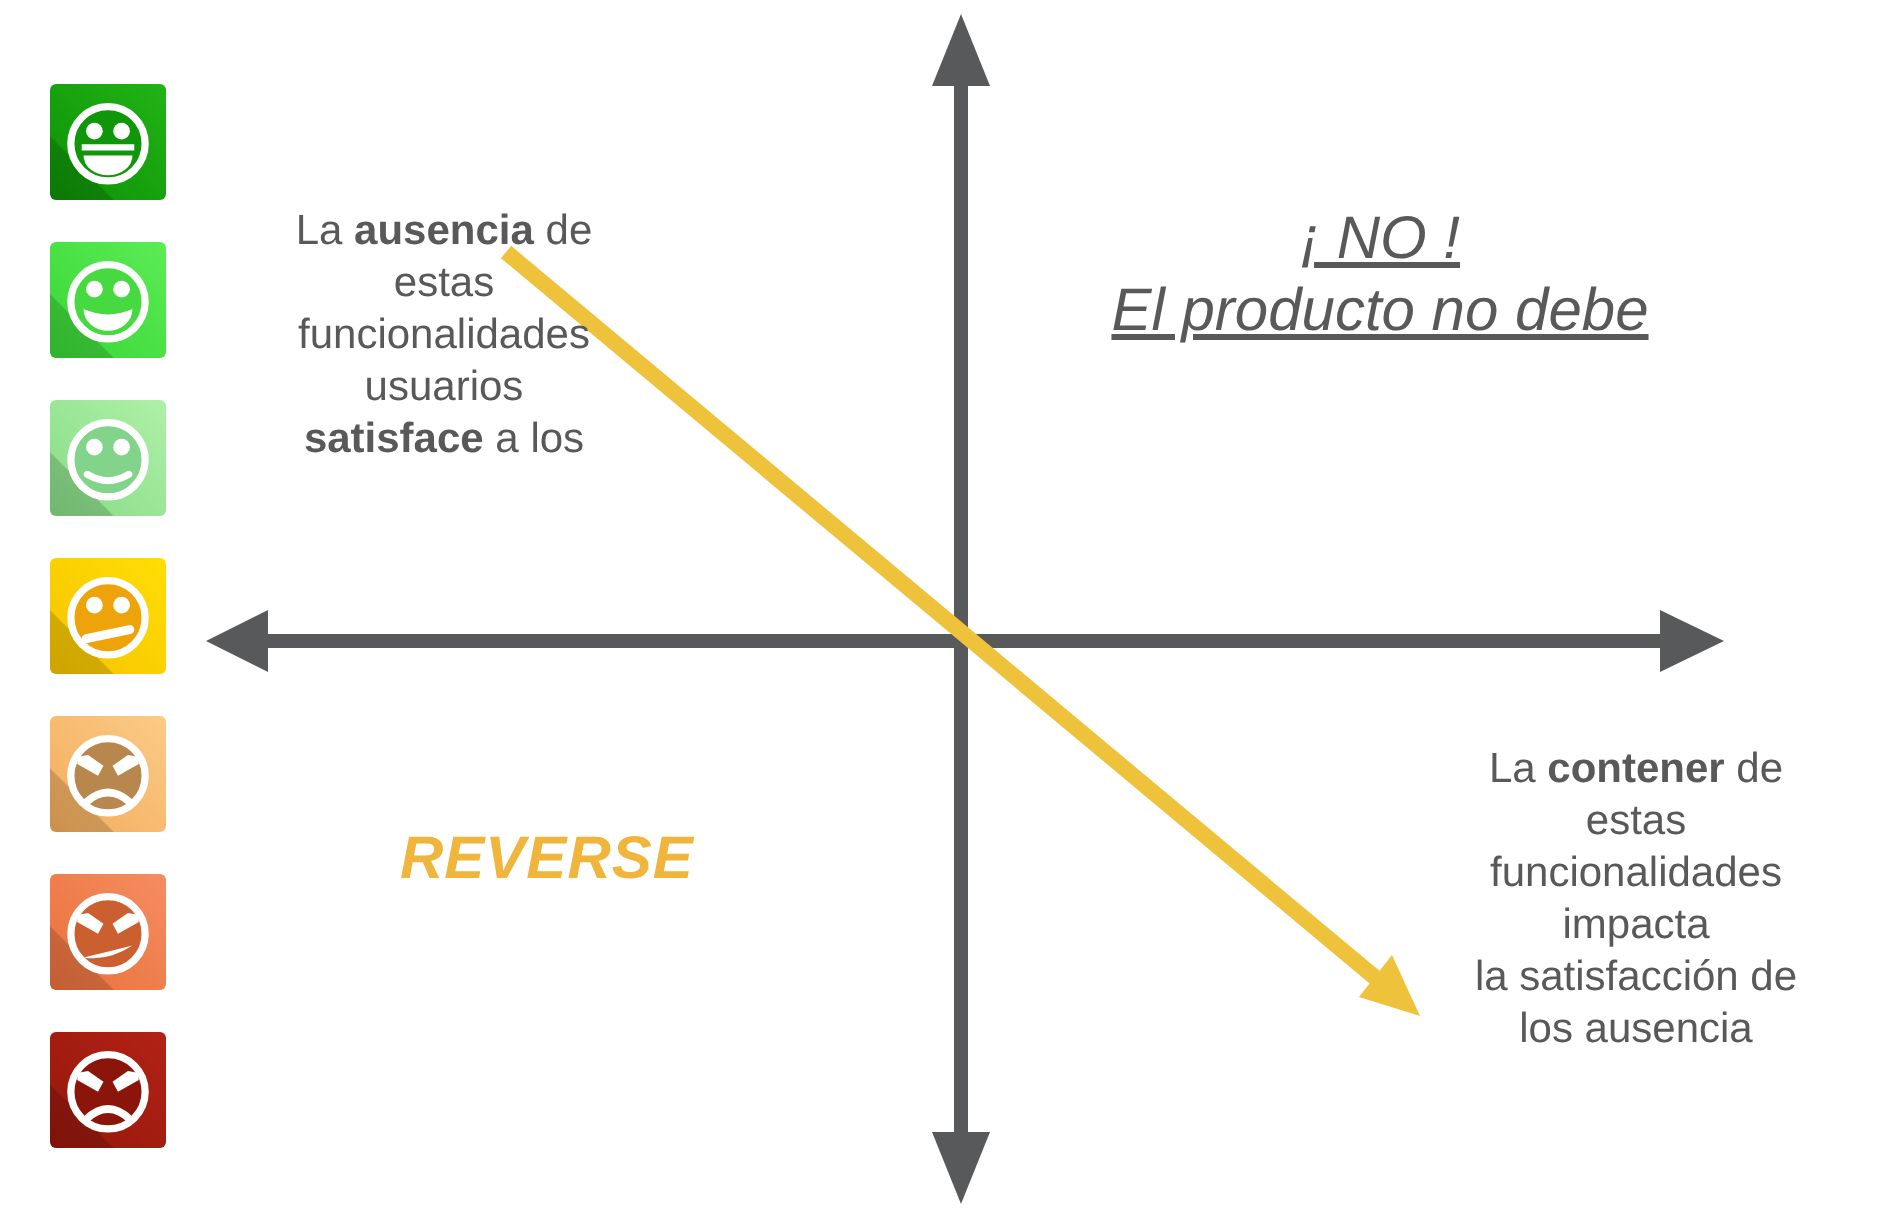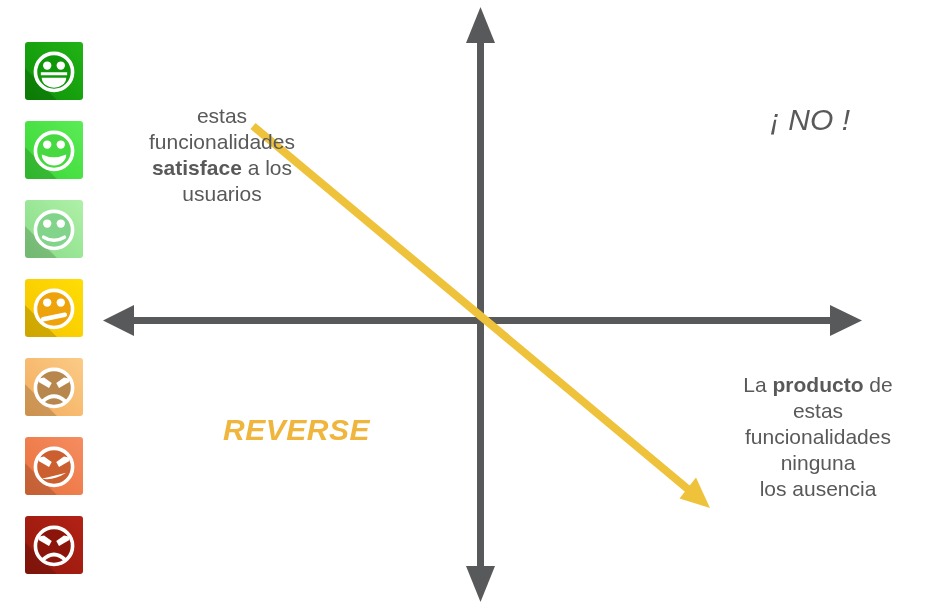--- a/index.html
+++ b/index.html
@@ -32,24 +32,25 @@
   .side-note{
     position:absolute;font-size:21px;line-height:26px;color:var(--text,#595959);
     text-align:center;
   }
   .side-note b{font-weight:bold;}
   .note-tl{left:122px;top:103px;width:200px;}
   .note-br{left:720px;top:372px;width:196px;}
   .note-tr{
     position:absolute;left:530px;top:102px;width:320px;
     font-size:30px;line-height:36px;font-style:italic;color:var(--text,#595959);
-    text-align:right;
+    text-align:center;
+    text-decoration:underline;
   }
   .reverse-label{
-    position:absolute;left:200px;top:413px;width:170px;text-align:right;
+    position:absolute;left:200px;top:413px;width:170px;text-align:left;
     font-size:30px;font-weight:bold;font-style:italic;
     color:var(--reverse-label,#EFB53C);letter-spacing:.5px;
   }
 </style>
 </head>
 <body>
 
 <div class="stage">
 
   <svg class="overlay" width="944" height="610" viewBox="0 0 944 610">
@@ -130,35 +131,38 @@
         <svg viewBox="0 0 64 64">
           <circle cx="32" cy="33" r="20.5" fill="#8C150B" stroke="#fff" stroke-width="4"></circle>
           <path d="M15.5 22.5 L21 21.5 L29.5 27.5 L26.5 33 L15 26.5 Z" fill="#fff"></path>
           <path d="M48.5 22.5 L43 21.5 L34.5 27.5 L37.5 33 L49 26.5 Z" fill="#fff"></path>
           <path d="M19.5 48.5 q12.5 -12 25 0" stroke="#fff" stroke-width="4.2" fill="none" stroke-linecap="round"></path>
         </svg>
       </div>
     </div>
 
   <div class="side-note note-tl">
+      <div><span>La </span><b>ausencia</b><span> de</span></div>
       <div><span>estas</span></div>
       <div><span>funcionalidades</span></div>
+      <div><span>usuarios</span></div>
       <div><b>satisface</b><span> a los</span></div>
-      <div><span>usuarios</span></div>
     </div>
 
   <div class="note-tr">
     <div>¡ NO !</div>
     <div>
+        <div><span>El producto no debe</span></div>
       </div>
   </div>
 
   <div class="reverse-label">REVERSE</div>
 
   <div class="side-note note-br">
-      <div><span>La </span><b>producto</b><span> de</span></div>
+      <div><span>La </span><b>contener</b><span> de</span></div>
       <div><span>estas</span></div>
       <div><span>funcionalidades</span></div>
-      <div><span>ninguna</span></div>
+      <div><span>impacta</span></div>
+      <div><span>la satisfacción de</span></div>
       <div><span>los ausencia</span></div>
     </div>
 
 </div>
 
 </body></html>

